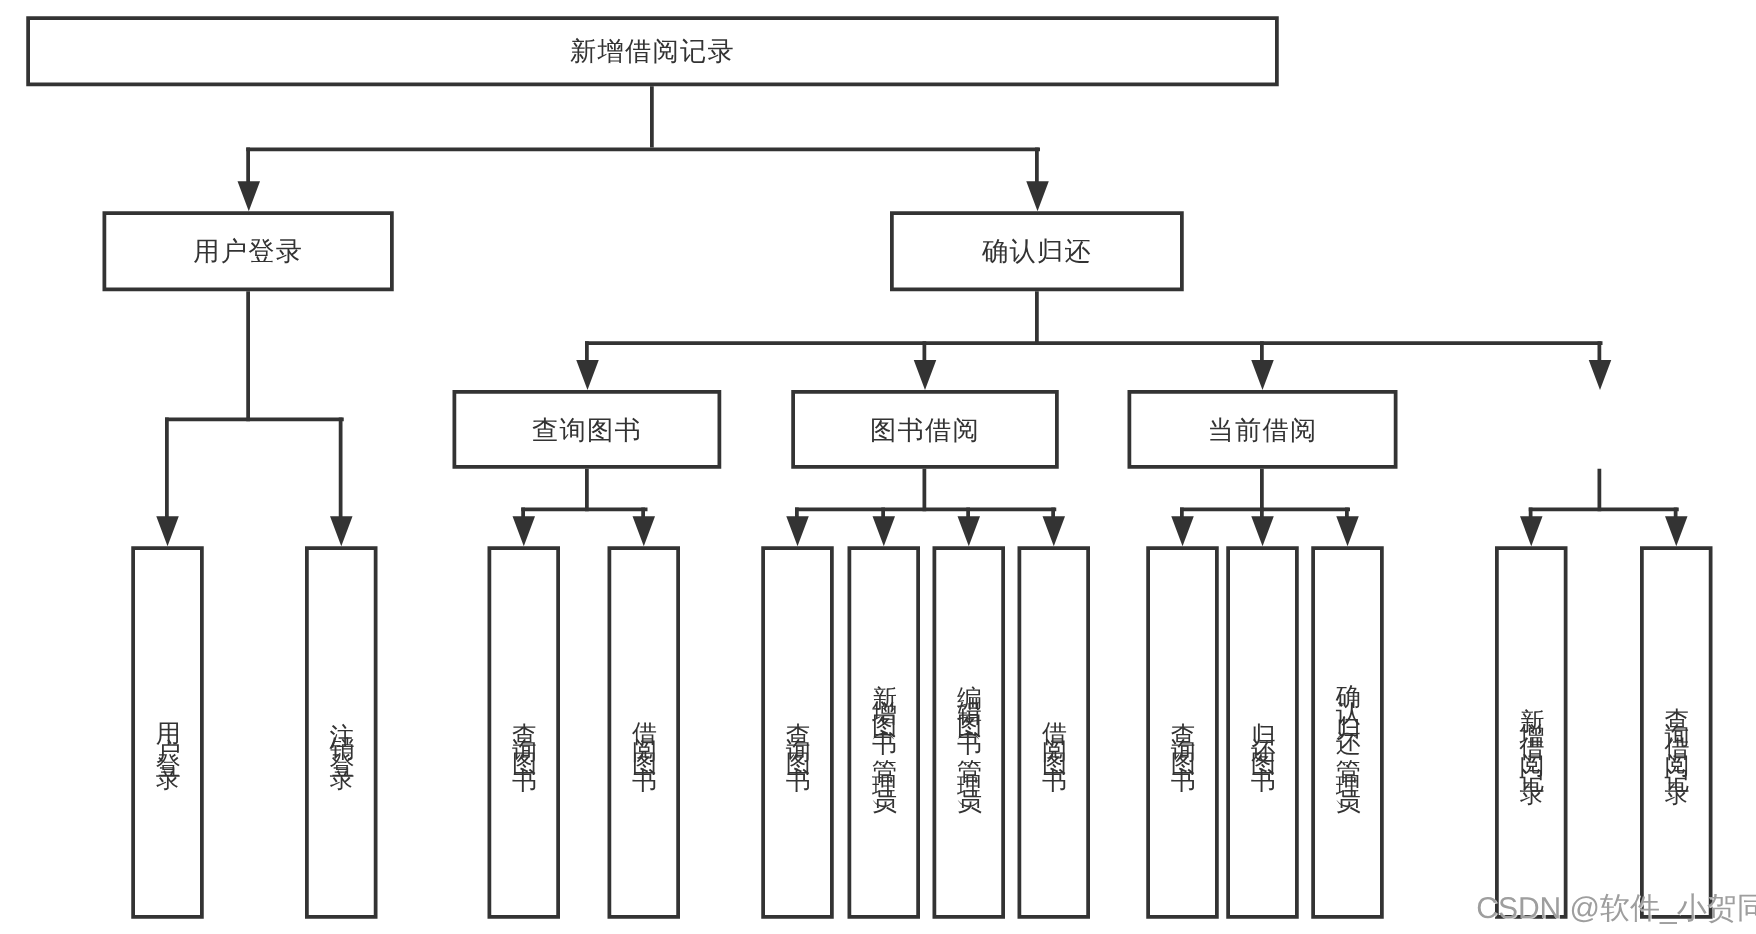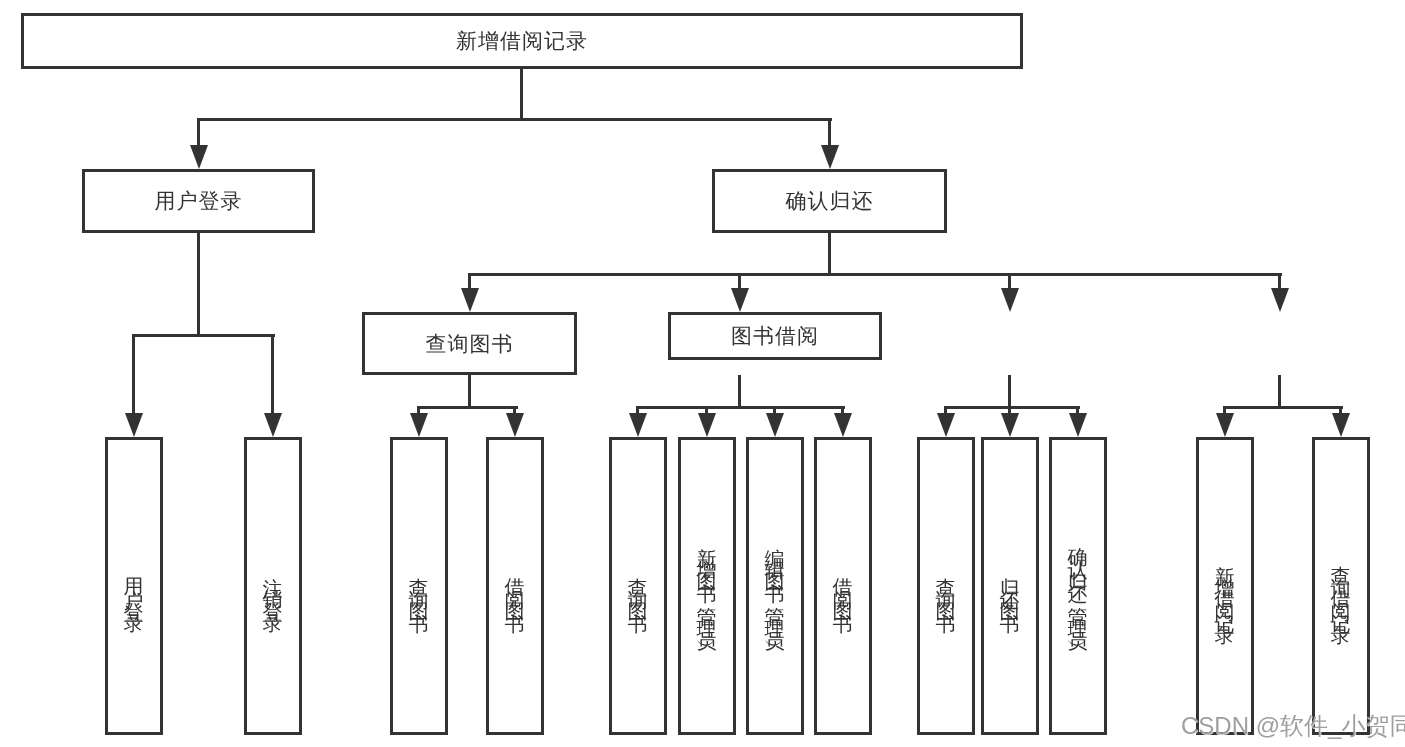--- a/index.html
+++ b/index.html
@@ -96,22 +96,25 @@
   <div class="v" style="left:738px; top:273px; height:17px"></div>
   <div class="arrow" style="left:731px; top:288px"></div>
   <div class="v" style="left:1008px; top:273px; height:17px"></div>
   <div class="arrow" style="left:1001px; top:288px"></div>
   <div class="v" style="left:1278px; top:273px; height:17px"></div>
   <div class="arrow" style="left:1271px; top:288px"></div>
 
   <div class="box" style="left:362px; top:312px; width:215px; height:63px">
     <span class="hlabel">查询图书</span>
   </div>
-  <div class="box" style="left:668px; top:312px; width:214px; height:48px">
+  <div class="box" style="left:633px; top:312px; width:214px; height:63px">
     <span class="hlabel">图书借阅</span>
+  </div>
+  <div class="box" style="left:902px; top:312px; width:216px; height:63px">
+    <span class="hlabel">当前借阅</span>
   </div>
 
   <div class="v" style="left:468px; top:375px; height:34px"></div>
   <div class="h" style="left:417px; top:406px; width:101px"></div>
   <div class="v" style="left:417px; top:406px; height:9px"></div>
   <div class="arrow" style="left:410px; top:413px"></div>
   <div class="v" style="left:513px; top:406px; height:9px"></div>
   <div class="arrow" style="left:506px; top:413px"></div>
 
   <div class="v" style="left:738px; top:375px; height:34px"></div>

